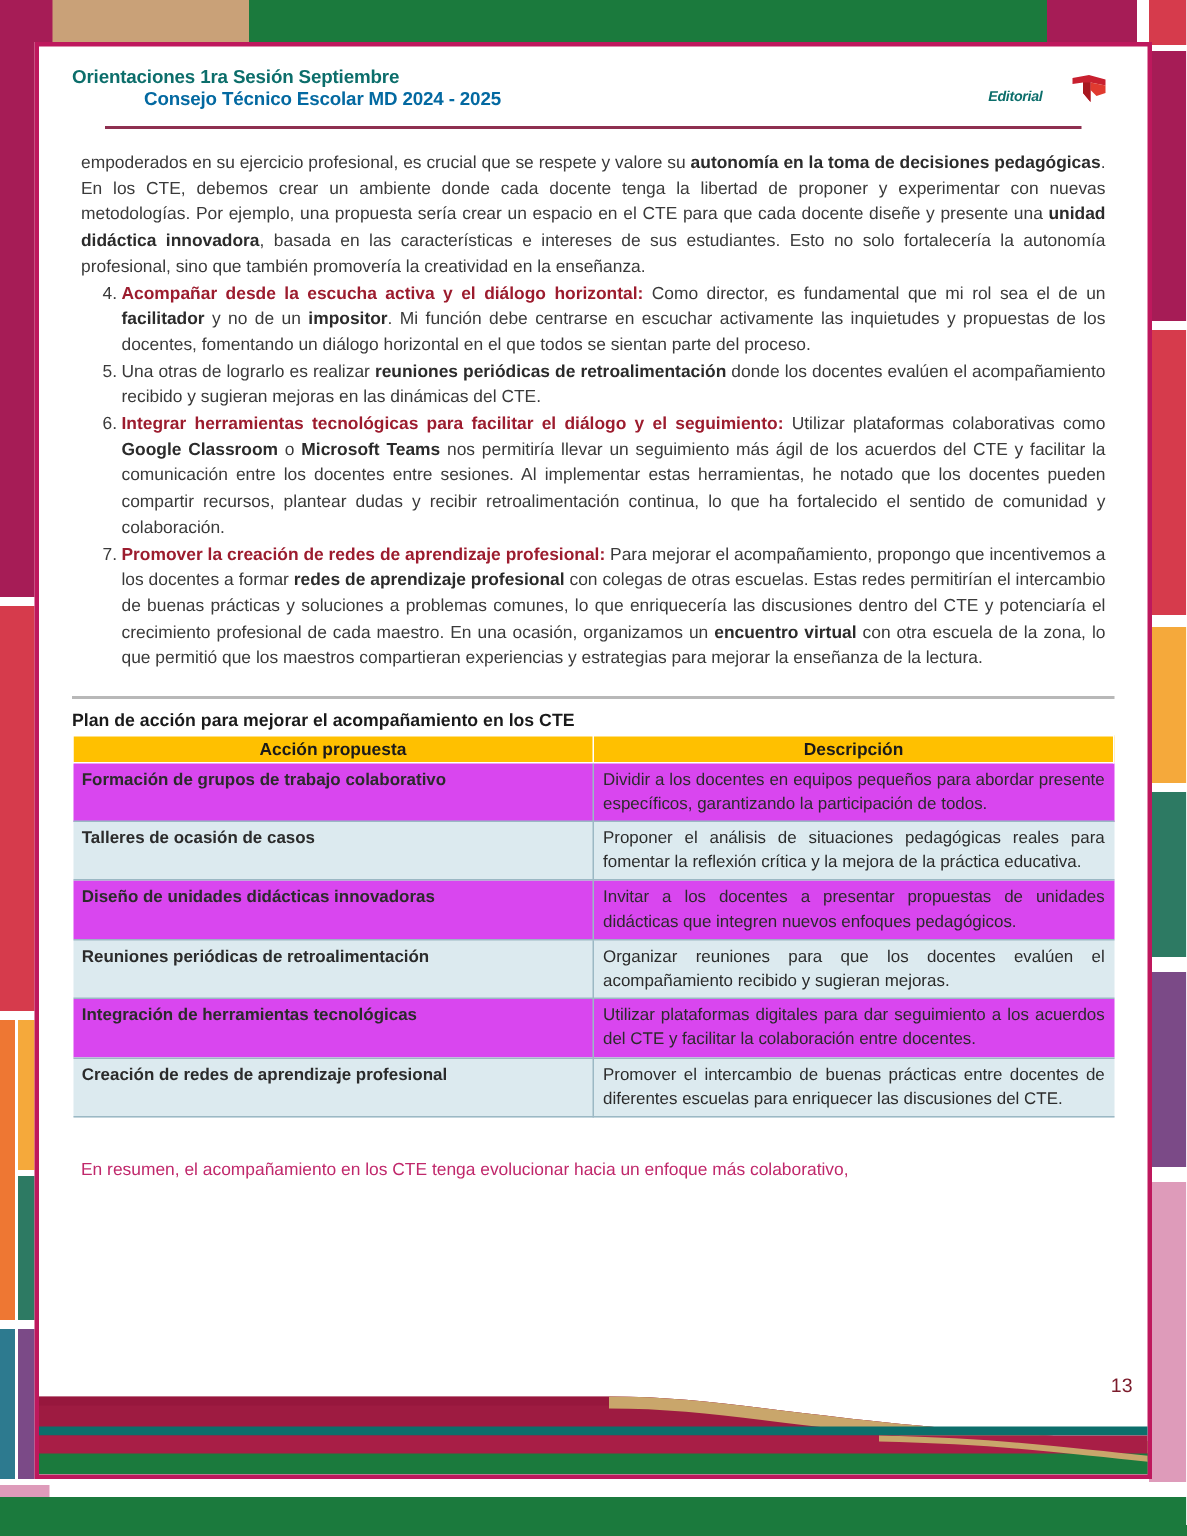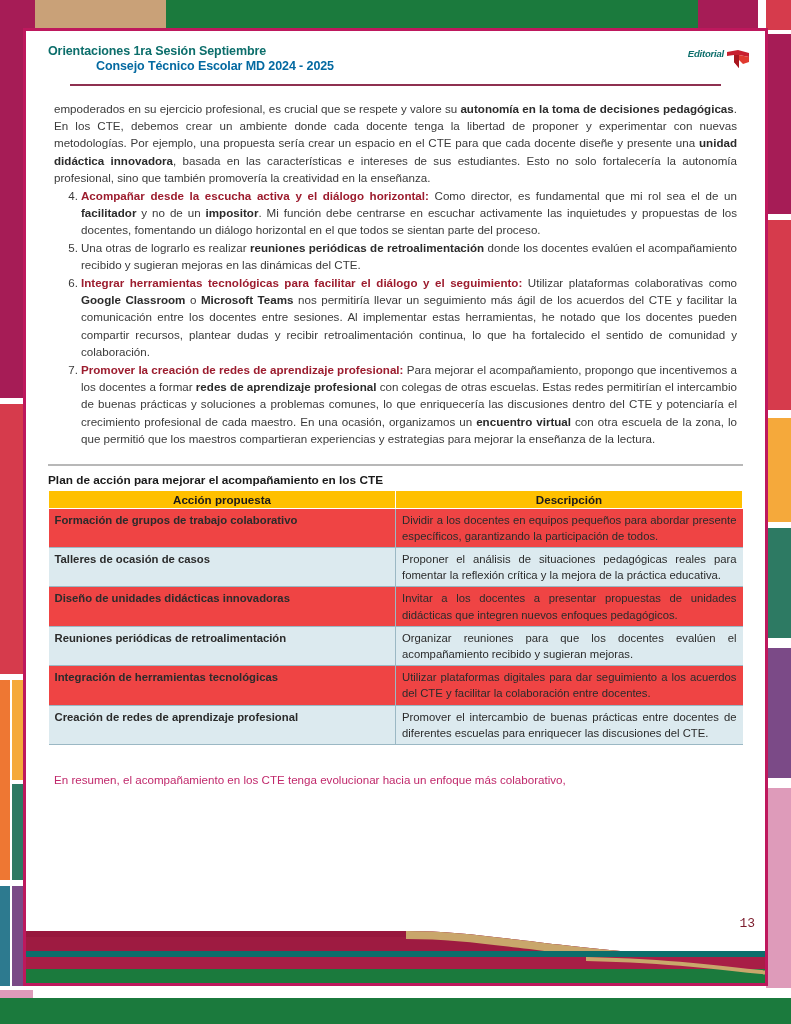--- a/index.html
+++ b/index.html
@@ -98,24 +98,24 @@
     color: #0369a1;
     font-size: 12.5px;
     font-weight: bold;
     line-height: 15px;
     letter-spacing: -0.1px;
     margin-left: 48px;
   }
   .brand {
     position: absolute;
     top: 17px;
-    right: 14px;
+    right: 26px;
     display: flex;
-    align-items: flex-start;
-    gap: 1px;
+    align-items: flex-end;
+    gap: 18px;
   }
   .brand-word {
     color: #0C6E6B;
     font-size: 9.5px;
     font-weight: bold;
     font-style: italic;
     letter-spacing: -0.2px;
   }
   .brand-mark {
     width: 26px;
@@ -212,39 +212,39 @@
     font-weight: bold;
     text-align: justify;
     text-justify: inter-word;
     border-right: 1px solid #9BB8C4;
   }
   table.plan td.c2 {
     text-align: justify;
     text-justify: inter-word;
   }
   table.plan tr.tint td { background: #DCEAEF; }
-  table.plan tr.plain td { background: #ef4444; }
+  table.plan tr.plain td { background: #d946ef; }
 
   
   .closing {
     margin: 26px 28px 0 28px;
     color: #C0286B;
     font-size: 11.6px;
     line-height: 17px;
     text-align: justify;
   }
 
   
   .page-num {
     position: absolute;
     right: 10px;
     bottom: 52px;
     color: #7B1B2B;
     font-size: 13px;
-    font-family: Liberation Mono, monospace;
+    font-family: Liberation Sans, sans-serif;
   }
 
   
   .footer-wave {
     position: absolute;
     left: 0;
     bottom: 0;
     width: 745px;
     height: 66px;
   }

